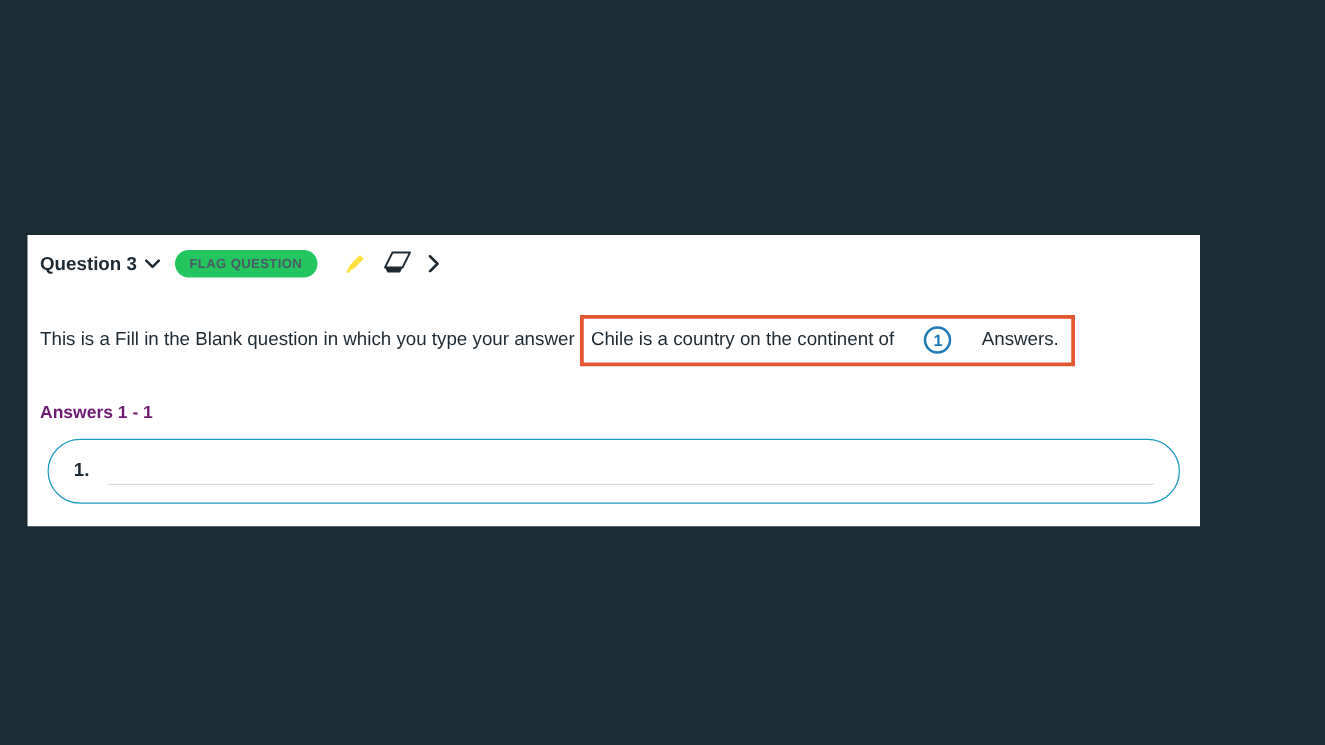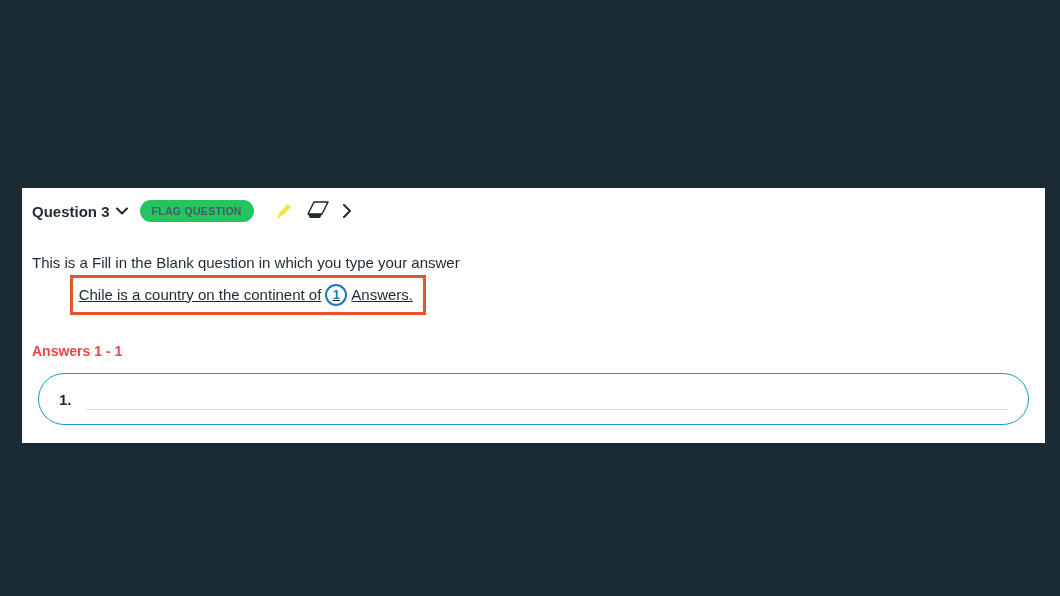--- a/index.html
+++ b/index.html
@@ -7,21 +7,21 @@
       width: 1060px;
       height: 596px;
       background: #1a2b33;
       font-family: -apple-system, BlinkMacSystemFont, "Segoe UI", Arial, sans-serif;
       position: relative;
     }
     .card {
       position: absolute;
       top: 188px;
       left: 22px;
-      width: 1023px;
+      width: 938px;
       background: #fff;
       padding: 12px 8px 18px 8px;
     }
     .q-header {
       display: flex;
       align-items: center;
       gap: 12px;
       padding-left: 2px;
       margin-bottom: 30px;
     }
@@ -76,48 +76,46 @@
       font-size: 15px;
       color: #1e2a33;
       padding-left: 2px;
       line-height: 1.5;
     }
     .prompt-line {
       display: inline-flex;
       align-items: center;
       flex-wrap: wrap;
       gap: 0;
-      flex-direction: column;
     }
     .instr-text { margin-right: 4px; }
     .highlight-box {
       display: inline-flex;
       align-items: center;
       border: 3px solid #e4572e;
       padding: 6px 10px 6px 6px;
-      gap: 0;
-      text-decoration: underline;
+      gap: 20px;
     }
     .blank-num {
       display: inline-flex;
       align-items: center;
       justify-content: center;
       width: 22px;
       height: 22px;
       border: 2px solid #1d7ab5;
       color: #1d7ab5;
       border-radius: 50%;
       font-size: 13px;
       font-weight: 700;
       margin: 0 4px;
     }
     .answers-label {
       font-size: 14px;
       font-weight: 700;
-      color: #ef4444;
+      color: #701a75;
       margin-top: 28px;
       margin-left: 2px;
       margin-bottom: 14px;
     }
     .answer-field {
       margin: 0 8px;
       border: 1.5px solid #1d9bbf;
       border-radius: 26px;
       padding: 14px 20px;
       display: flex;

